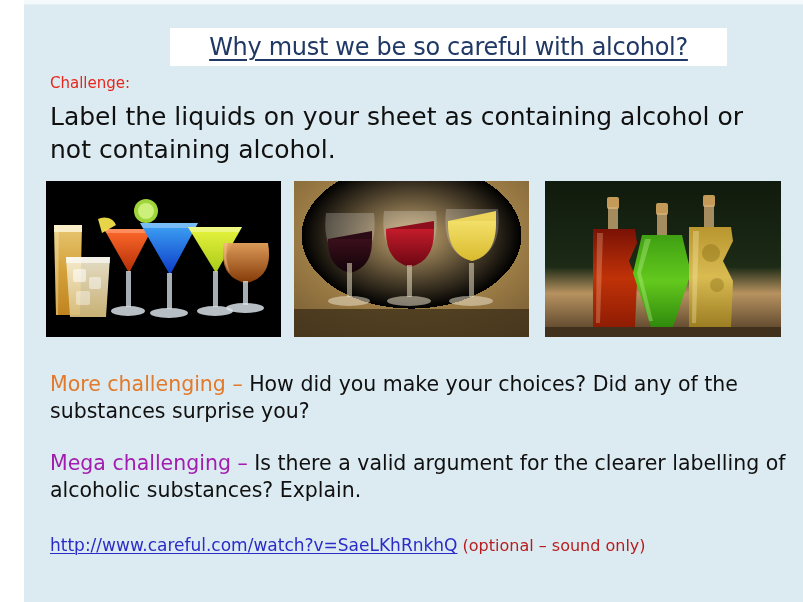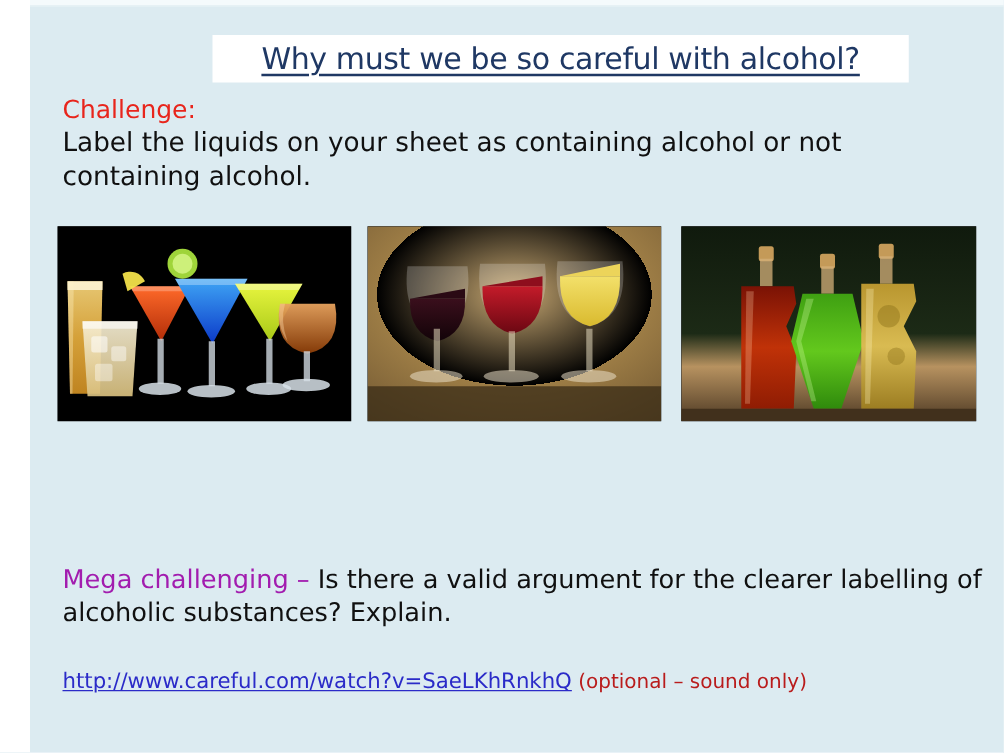--- a/index.html
+++ b/index.html
@@ -45,28 +45,28 @@
 
   
   .txt {
     position:absolute;
     font-family:"DejaVu Sans", sans-serif;
     color:#101010;
     line-height:1.30;
   }
   #challenge-label {
     left:26px; top:74px;
-    font-size:20px;
+    font-size:15px;
     color:#e8251c;
     white-space:nowrap;
   }
   #challenge-body {
     left:26px; top:101px;
     width:740px;
-    font-size:21px;
+    font-size:25px;
     color:#101010;
   }
 
   #more-block {
     left:26px; top:371px;
     width:730px;
     font-size:20.5px;
     color:#101010;
   }
   #more-block .lead { color:#e3792a; }
@@ -289,18 +289,19 @@
         <path d="M144 46 L186 46 L188 60 L178 80 L188 100 L186 146 L144 146 Z" fill="url(#yellowb)"></path>
         <path d="M148 50 L154 50 L151 142 L147 142 Z" fill="#fff4c0" opacity="0.3"></path>
         <circle cx="166" cy="72" r="9" fill="#8b7018" opacity="0.45"></circle>
         <circle cx="172" cy="104" r="7" fill="#8b7018" opacity="0.4"></circle>
       </g>
 
       <rect x="0" y="146" width="236" height="10" fill="#41301c"></rect>
     </svg>
   </div>
 
+  <div id="more-block" class="txt"><span class="lead">More challenging – </span><span>How did you make your choices? Did any of the substances surprise you?</span></div>
 
   <div id="mega-block" class="txt"><span class="lead">Mega challenging – </span><span>Is there a valid argument for the clearer labelling of alcoholic substances? Explain.</span></div>
 
   <div id="link-line" class="txt"><span id="video-link">http://www.careful.com/watch?v=SaeLKhRnkhQ</span><span id="link-note"> (optional – sound only)</span></div>
 
 </div>
 
 </body></html>

